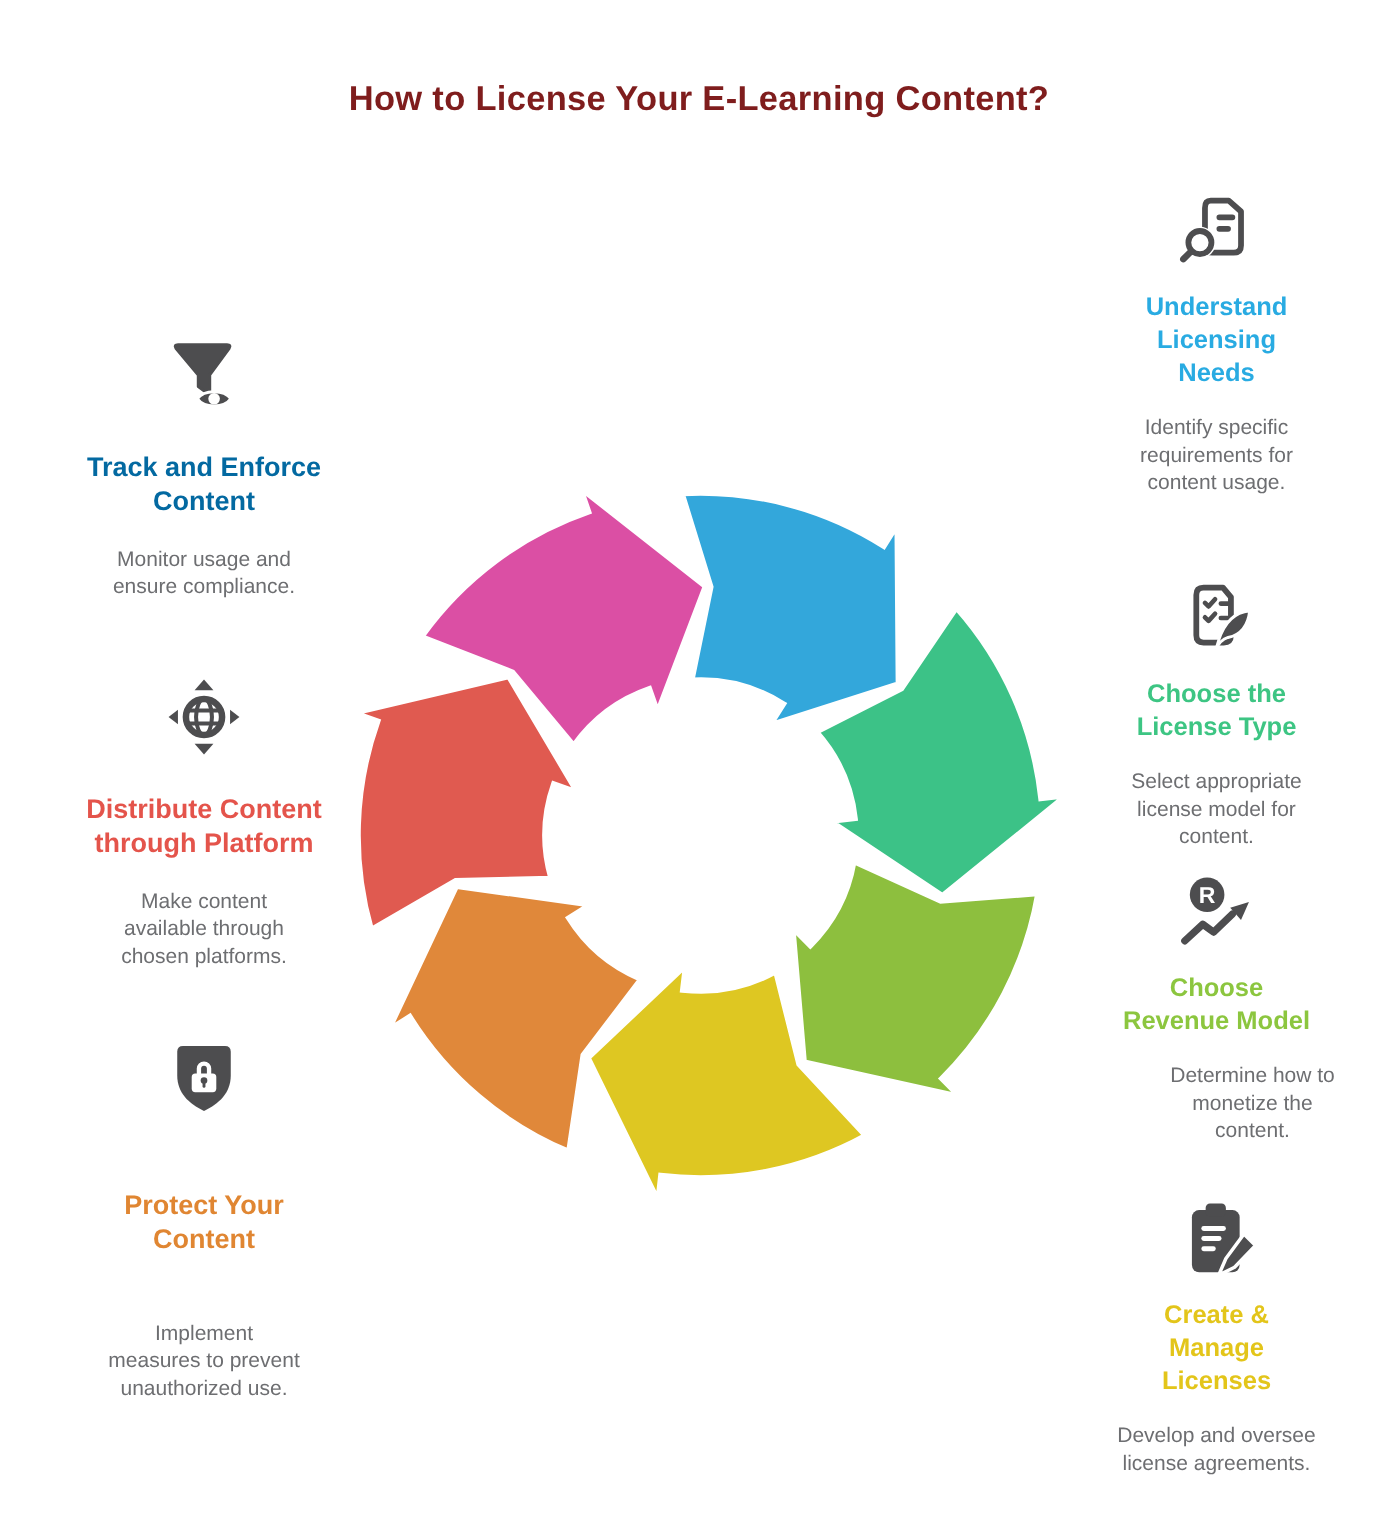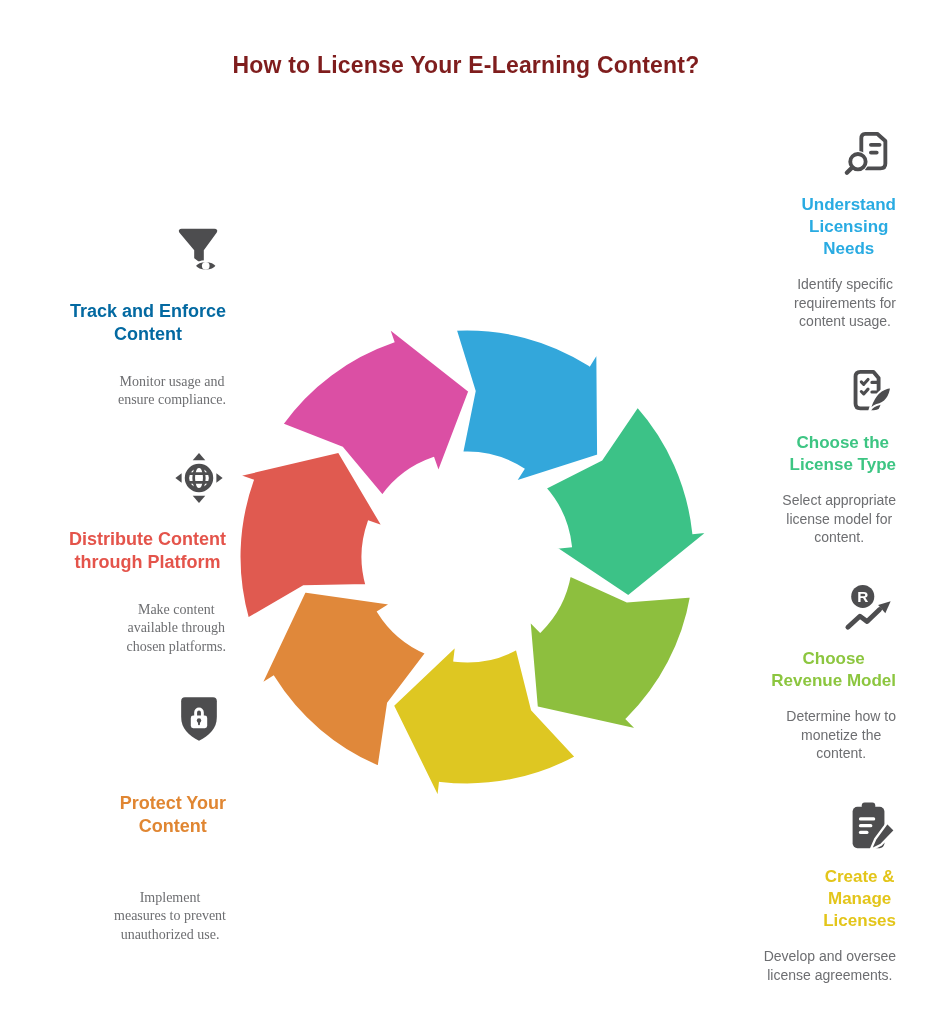--- a/index.html
+++ b/index.html
@@ -6,37 +6,37 @@
   body{
     width:932px;height:1024px;position:relative;background:#fff;
     font-family:"Liberation Sans",sans-serif;overflow:hidden;
   }
   .page-title{
     position:absolute;top:52px;left:0;width:932px;margin:0;
     text-align:center;font-size:23px;font-weight:bold;letter-spacing:.2px;
   }
   .step{
     position:absolute;display:flex;flex-direction:column;
-    align-items:flex-end;text-align:center;
+    align-items:center;text-align:center;
   }
   .step .icon{
     height:56px;display:flex;align-items:center;justify-content:center;
     color:var(--icon,#4D4D4F);
   }
   .step h3{
     margin:12px 0 0;font-size:17px;font-weight:bold;line-height:1.3;
     white-space:pre-line;
   }
   .step p{
     margin:15px 0 0;font-size:14px;line-height:1.32;white-space:pre-line;
   }
   .step.left h3{font-size:18px;margin-top:22px;}
-  .step.left p{margin-top:26px;font-family:Liberation Serif, serif;}
+  .step.left p{margin-top:16px;}
   .r1{left:726px;top:126px;width:170px;}
-  .r2{left:726px;top:364px;width:170px;}
+  .r2{left:726px;top:384px;width:170px;}
   .r3{left:726px;top:580px;width:170px;}
   .r4{left:726px;top:798px;width:170px;}
   .l1{left:46px;top:222px;width:180px;}
   .l2{left:46px;top:450px;width:180px;}
   .l3{left:46px;top:690px;width:180px;gap:24px;}
   #cycle-svg{position:absolute;left:217px;top:307px;}
 </style>
 </head>
 <body style="background: rgb(255, 255, 255);">
 

